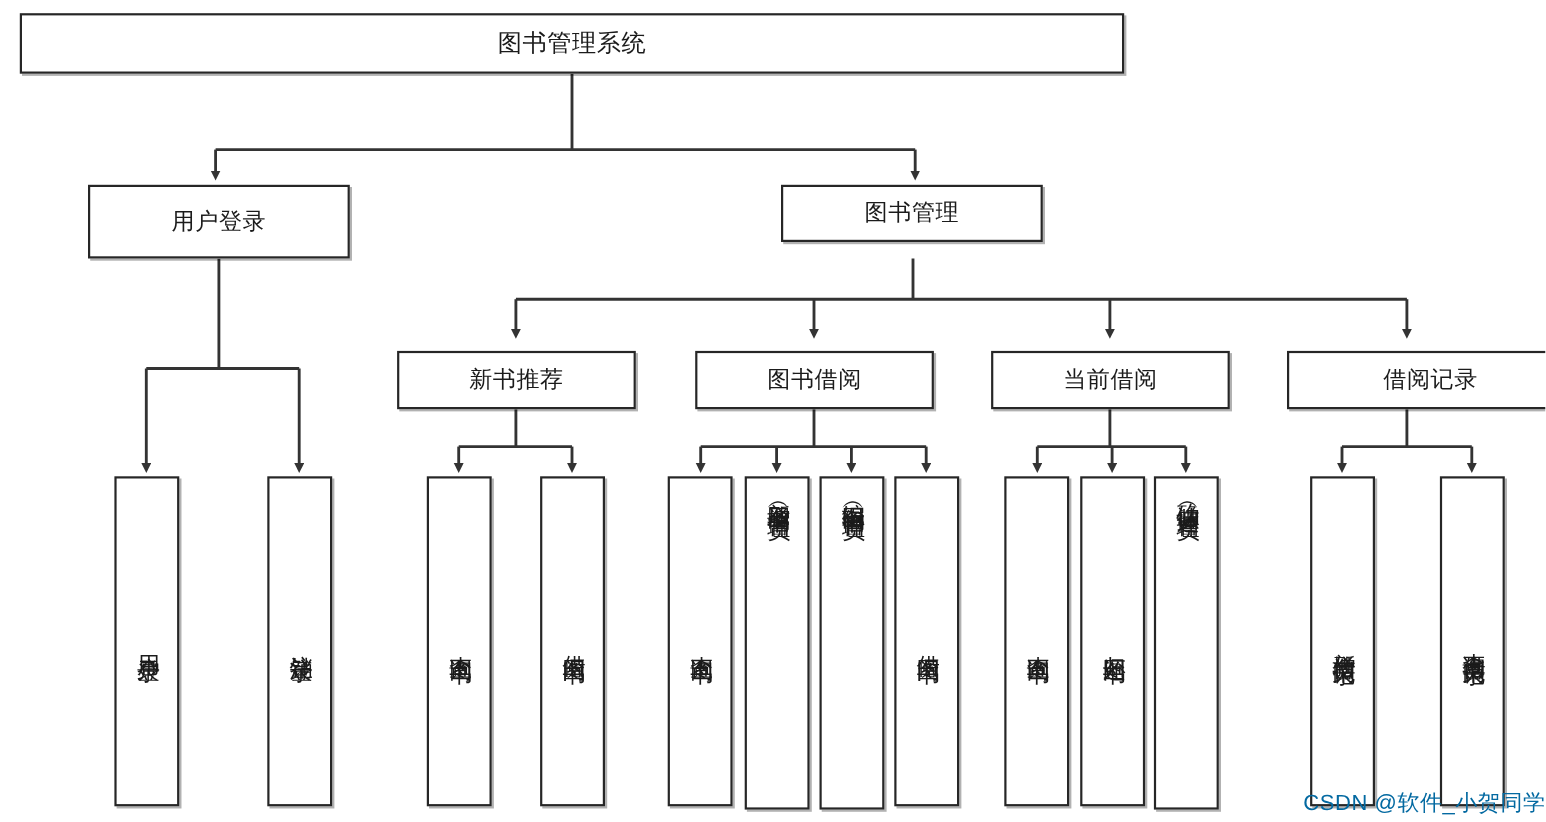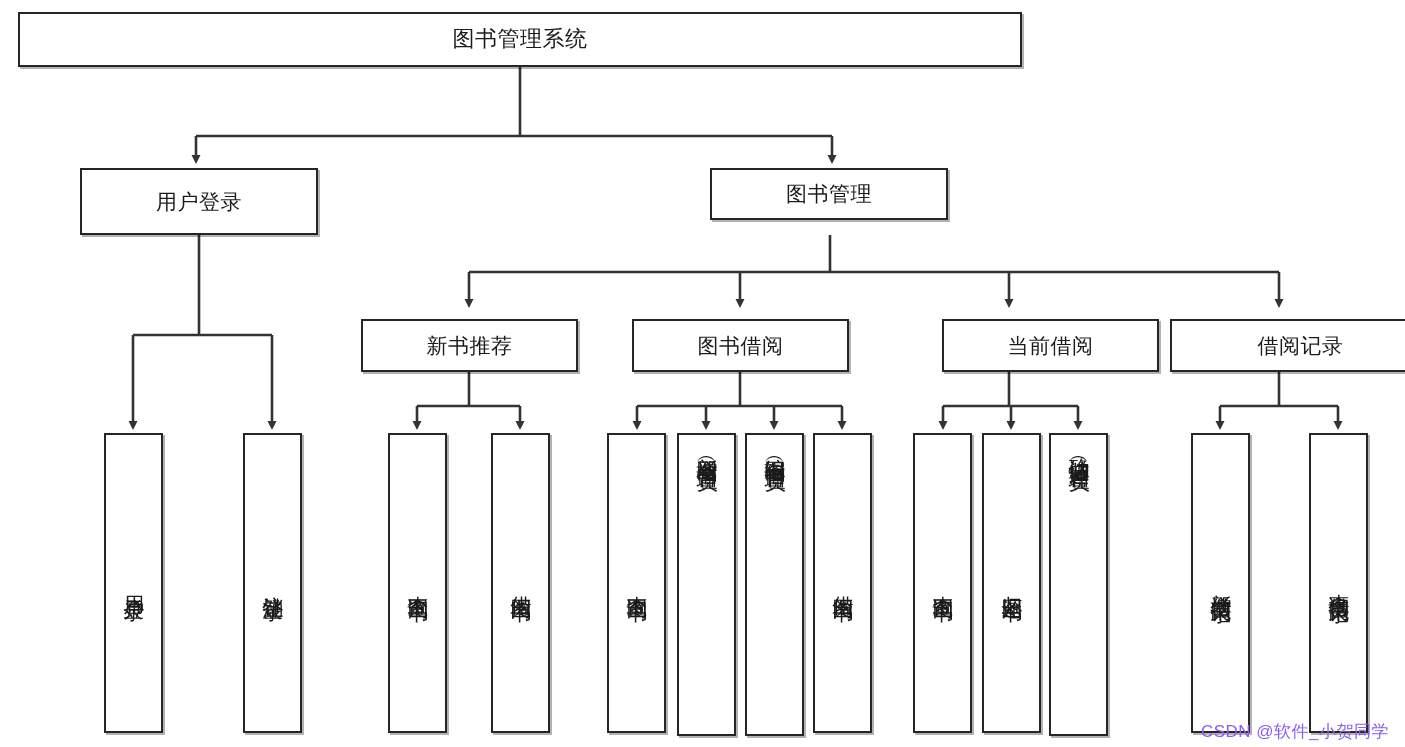--- a/index.html
+++ b/index.html
@@ -57,24 +57,24 @@
     line-height: 1.28;
     letter-spacing: 2px;
     white-space: nowrap;
     color: #1b1b1b;
   }
   .node-box.leaf.tall { align-items: flex-start; }
   .node-box.leaf.tall .node-label-v { margin-top: 0; }
 
   .watermark {
     position: absolute;
-    right: 16px;
+    right: 0;
     bottom: 4px;
-    font-size: 17px;
-    color: #8b5cf6;
+    font-size: 20px;
+    color: #0369a1;
     white-space: nowrap;
     letter-spacing: 0.5px;
   }
 </style>
 </head>
 <body>
 
 <div id="canvas">
 
   <svg class="diagram" viewBox="0 0 1405 747">
@@ -137,21 +137,21 @@
   <div class="node-box lvl2" style="left:710px; top:168px; width:238px; height:52px;">
     <span class="node-label-h">图书管理</span>
   </div>
 
   <div class="node-box lvl3" style="left:361px; top:319px; width:217px; height:53px;">
     <span class="node-label-h">新书推荐</span>
   </div>
   <div class="node-box lvl3" style="left:632px; top:319px; width:217px; height:53px;">
     <span class="node-label-h">图书借阅</span>
   </div>
-  <div class="node-box lvl3" style="left:901px; top:319px; width:217px; height:53px;margin-left:41px;">
+  <div class="node-box lvl3" style="left:901px; top:319px; width:217px; height:53px;">
     <span class="node-label-h">当前借阅</span>
   </div>
   <div class="node-box lvl3" style="left:1170px; top:319px; width:261px; height:53px;">
     <span class="node-label-h">借阅记录</span>
   </div>
 
   <div class="node-box leaf" style="left:104px; top:433px; width:59px; height:300px;">
     <span class="node-label-v">用户登录</span>
   </div>
   <div class="node-box leaf" style="left:243px; top:433px; width:59px; height:300px;">

